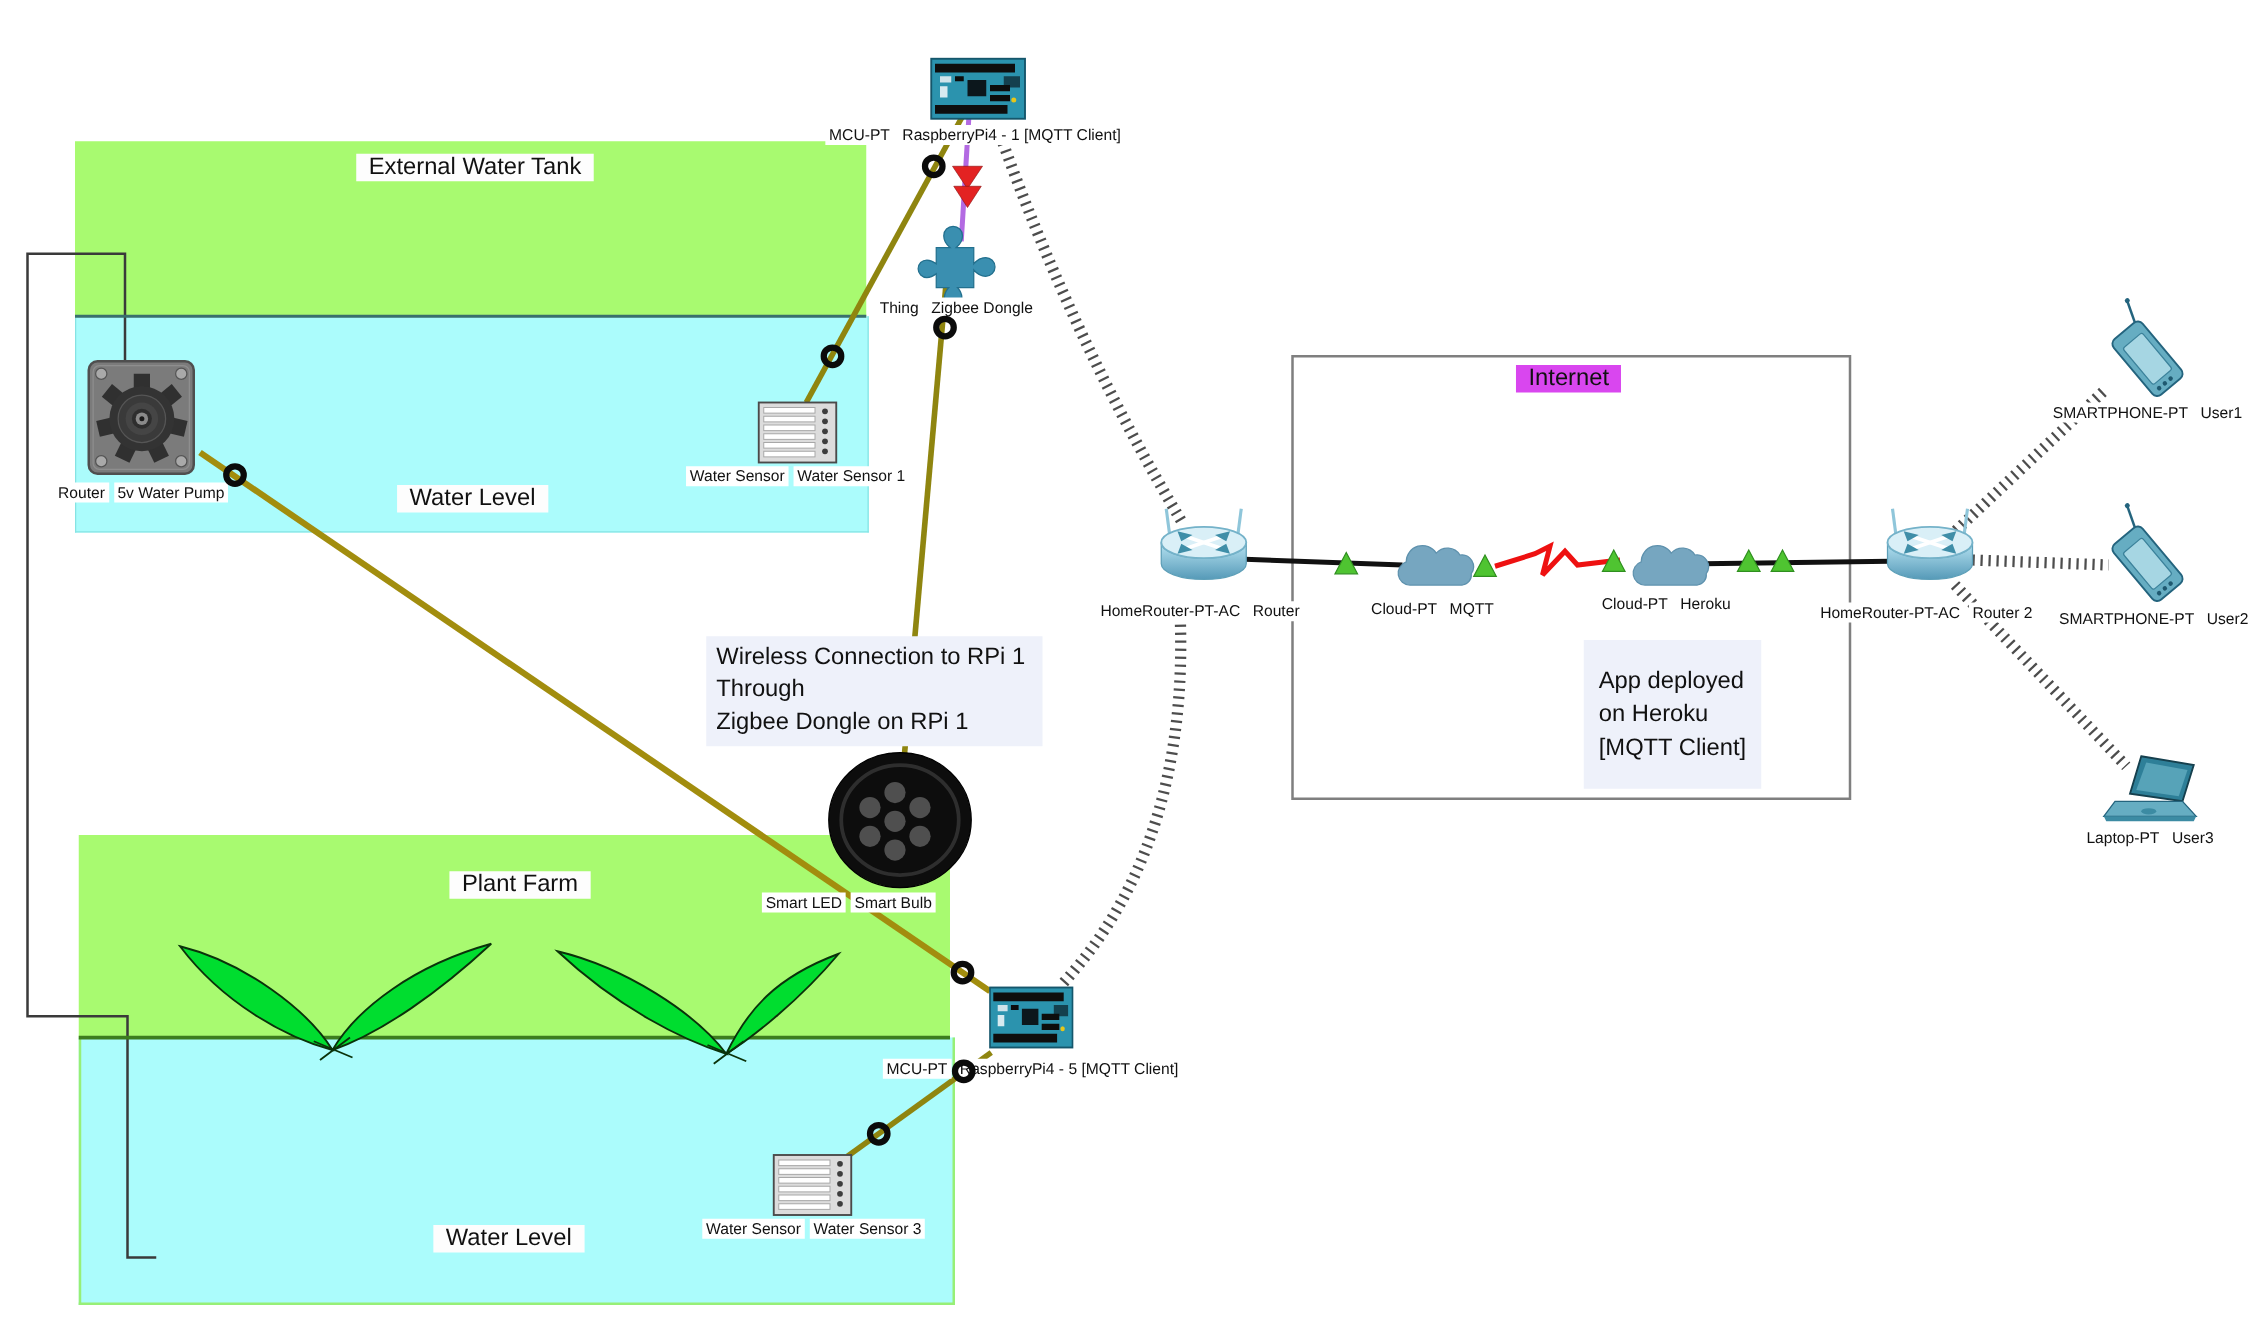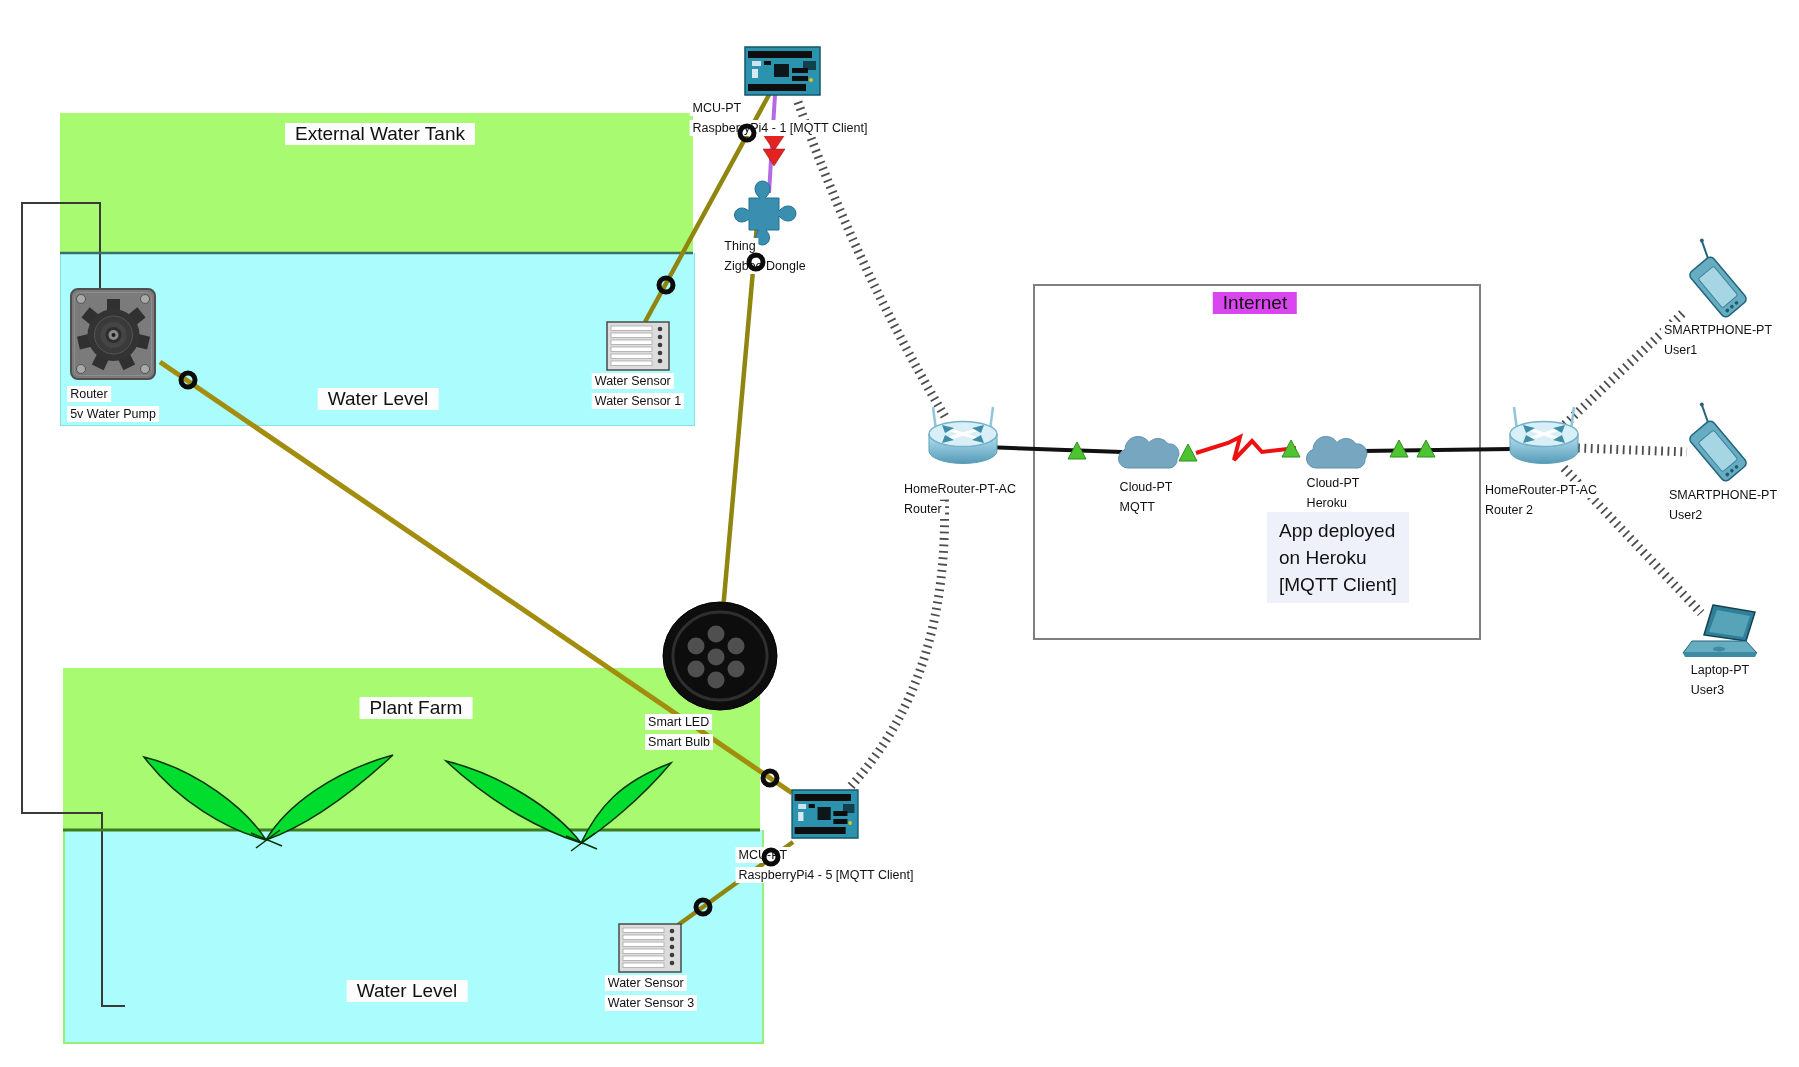--- a/index.html
+++ b/index.html
@@ -9,25 +9,25 @@
   #tank-green{left:60px;top:113px;width:633px;height:140px;background:#a8fa70;}
   #tank-cyan{left:60px;top:253px;width:633px;height:172px;background:#abfcfc;border:1px solid #86e3e3;border-top:none;}
   #farm-green{left:63px;top:668px;width:697px;height:162px;background:#a8fa70;}
   #farm-cyan{left:63px;top:830px;width:697px;height:212px;background:#abfcfc;border:2px solid #97ef77;border-top:none;}
   #internet-box{left:1033px;top:284px;width:444px;height:352px;border:2px solid #7f7f7f;background:transparent;}
   svg.layer{position:absolute;left:0;top:0;}
   #lines-layer{z-index:2;}
   #rings-layer{z-index:6;pointer-events:none;}
   .txt{position:absolute;z-index:4;}
   .region-title{transform:translateX(-50%);font-size:19px;background:#fdfdfd;padding:0 10px;white-space:nowrap;}
-  .dev-label{transform:translateX(-50%);display:flex;flex-direction:column;align-items:flex-start;gap:4px;
+  .dev-label{transform:translateX(-50%);display:flex;flex-direction:row;align-items:center;gap:4px;
              font-size:12.5px;line-height:16px;text-align:center;}
   .dev-label .ln{background:#ffffff;padding:0 3px;white-space:nowrap;}
   .note{font-size:19px;line-height:26px;background:#eef1fa;padding:4px 14px 6px 8px;z-index:3;}
-  #heroku-note{line-height:27px;padding:5px 12px;}
+  #heroku-note{line-height:27px;padding:19px 12px;}
 </style>
 </head>
 <body>
 
 <div id="stage">
 
   <div class="region" id="tank-green"></div>
   <div class="region" id="tank-cyan"></div>
   <div class="region" id="farm-green"></div>
   <div class="region" id="farm-cyan"></div>
@@ -293,20 +293,25 @@
   </div>
   <div class="txt dev-label" style="left:1723px;top:487px">
     <div class="ln">SMARTPHONE-PT</div>
     <div class="ln">User2</div>
   </div>
   <div class="txt dev-label" style="left:1720px;top:662px">
     <div class="ln">Laptop-PT</div>
     <div class="ln">User3</div>
   </div>
 
+  <div class="txt note" id="wireless-note" style="left:565px;top:509px">
+    <div>Wireless Connection to RPi 1</div>
+    <div>Through</div>
+    <div>Zigbee Dongle on RPi 1</div>
+  </div>
   <div class="txt note" id="heroku-note" style="left:1267px;top:512px">
     <div>App deployed</div>
     <div>on Heroku</div>
     <div>[MQTT Client]</div>
   </div>
 
   <svg id="rings-layer" class="layer" width="1799" height="1067" viewBox="0 0 1799 1067">
     <use href="#sym-ring" x="188" y="380"></use>
     <use href="#sym-ring" x="770" y="778"></use>
     <use href="#sym-ring" x="666" y="285"></use>

